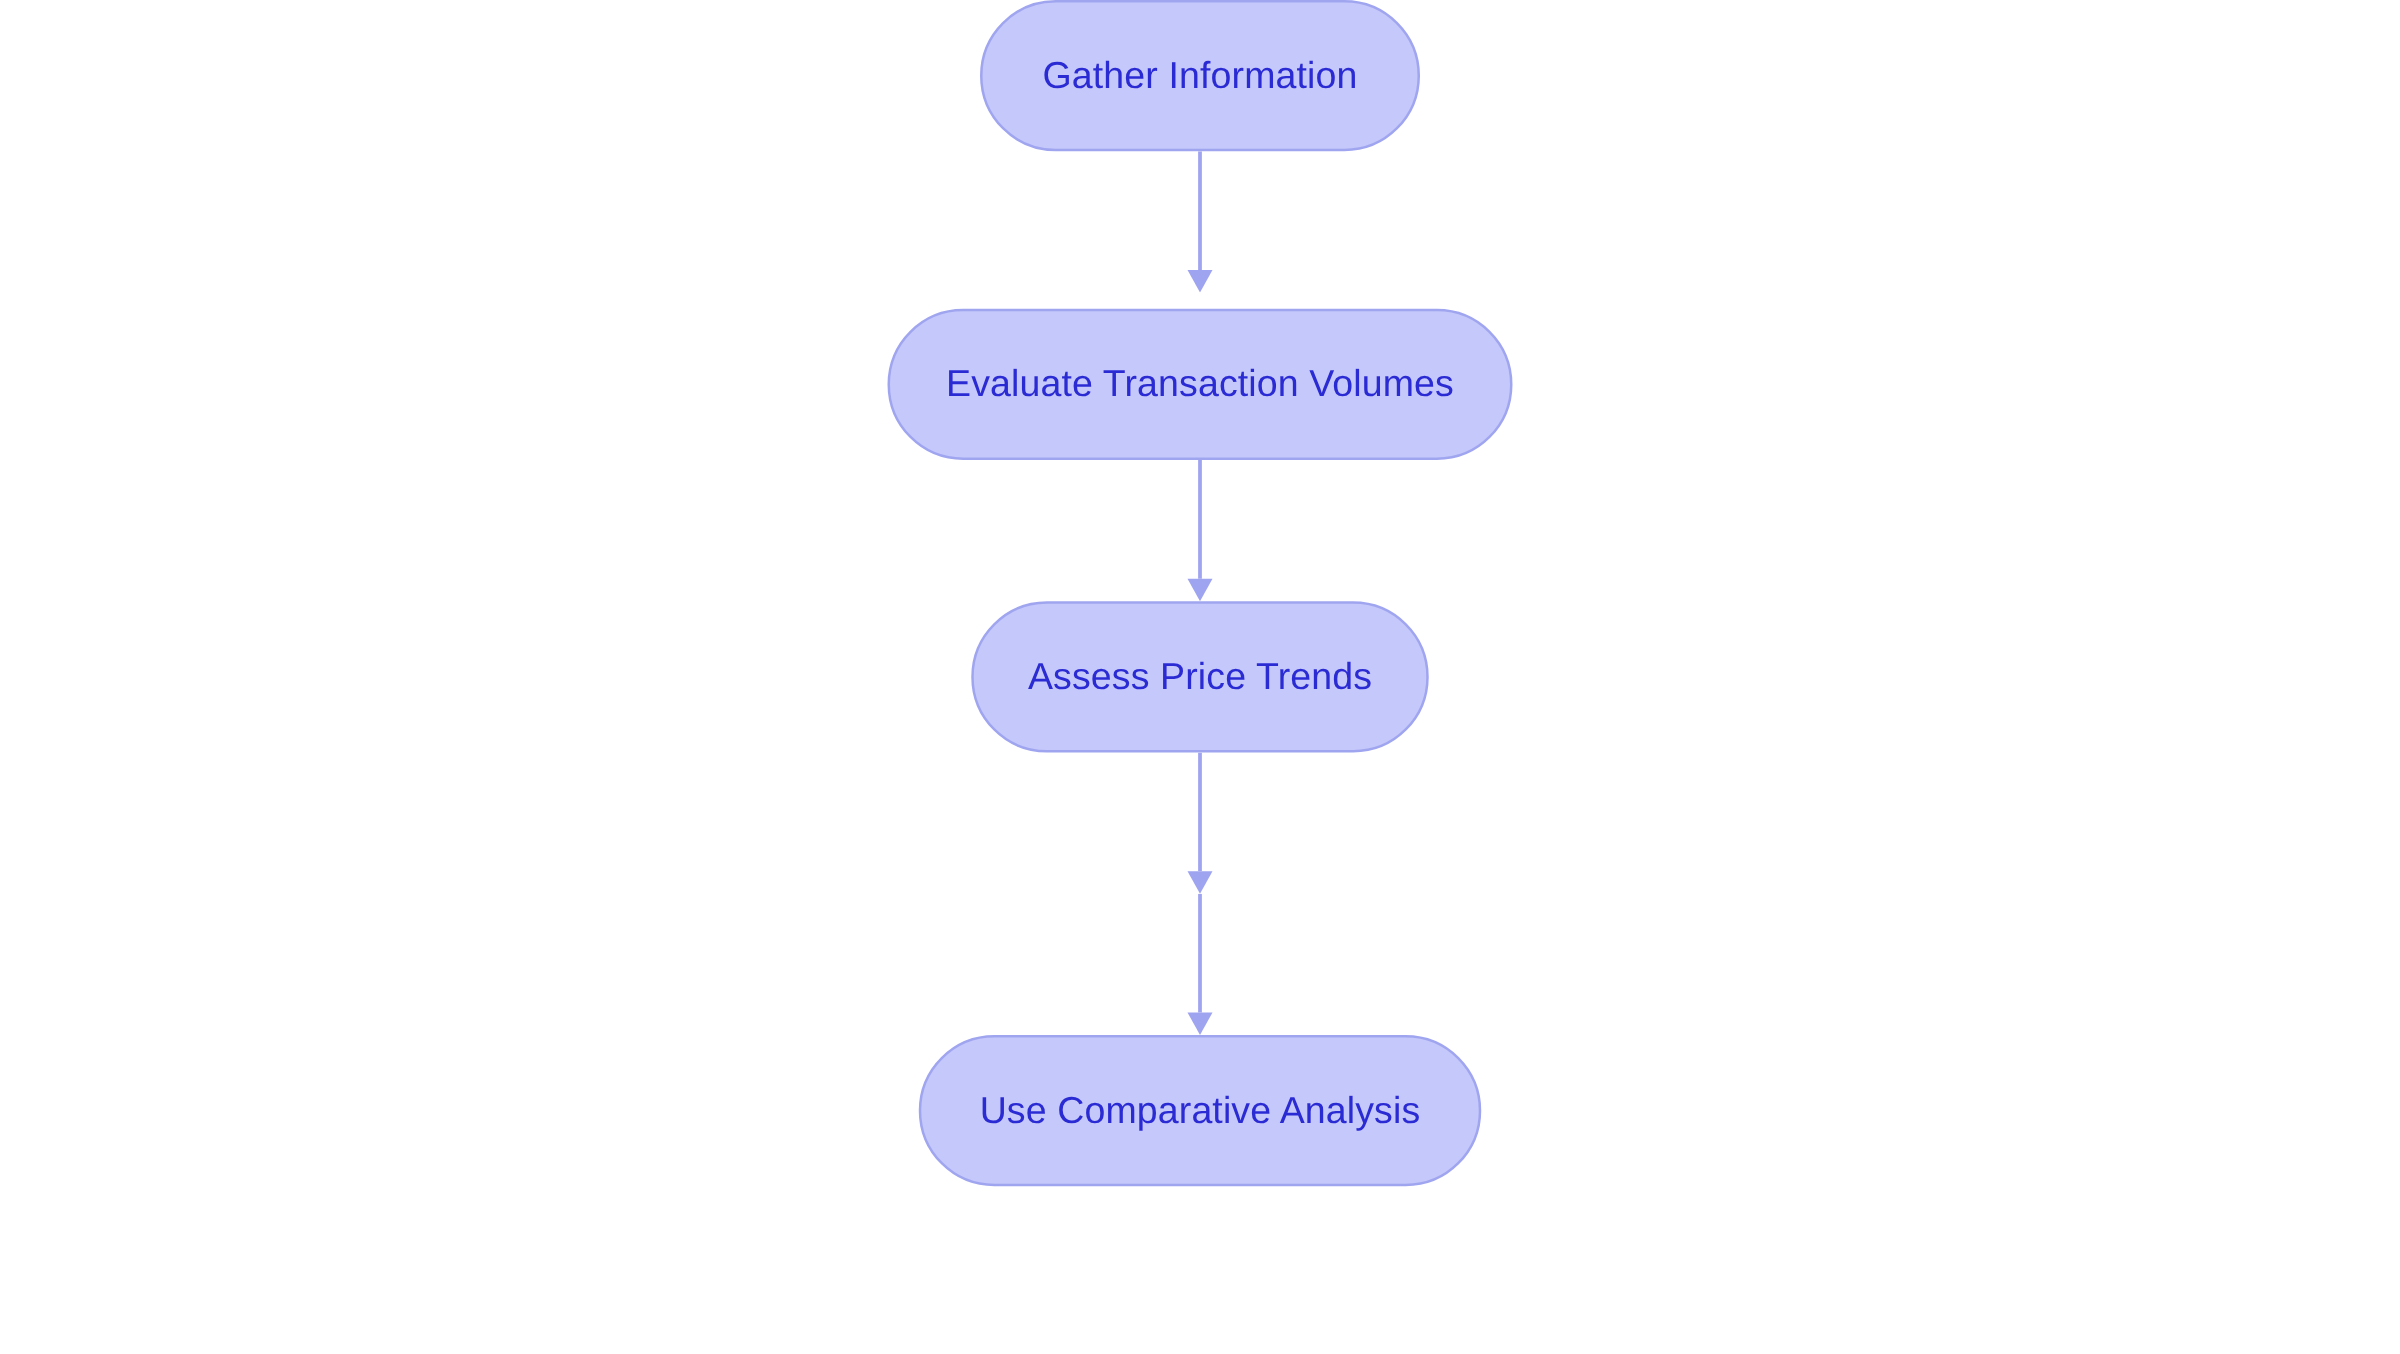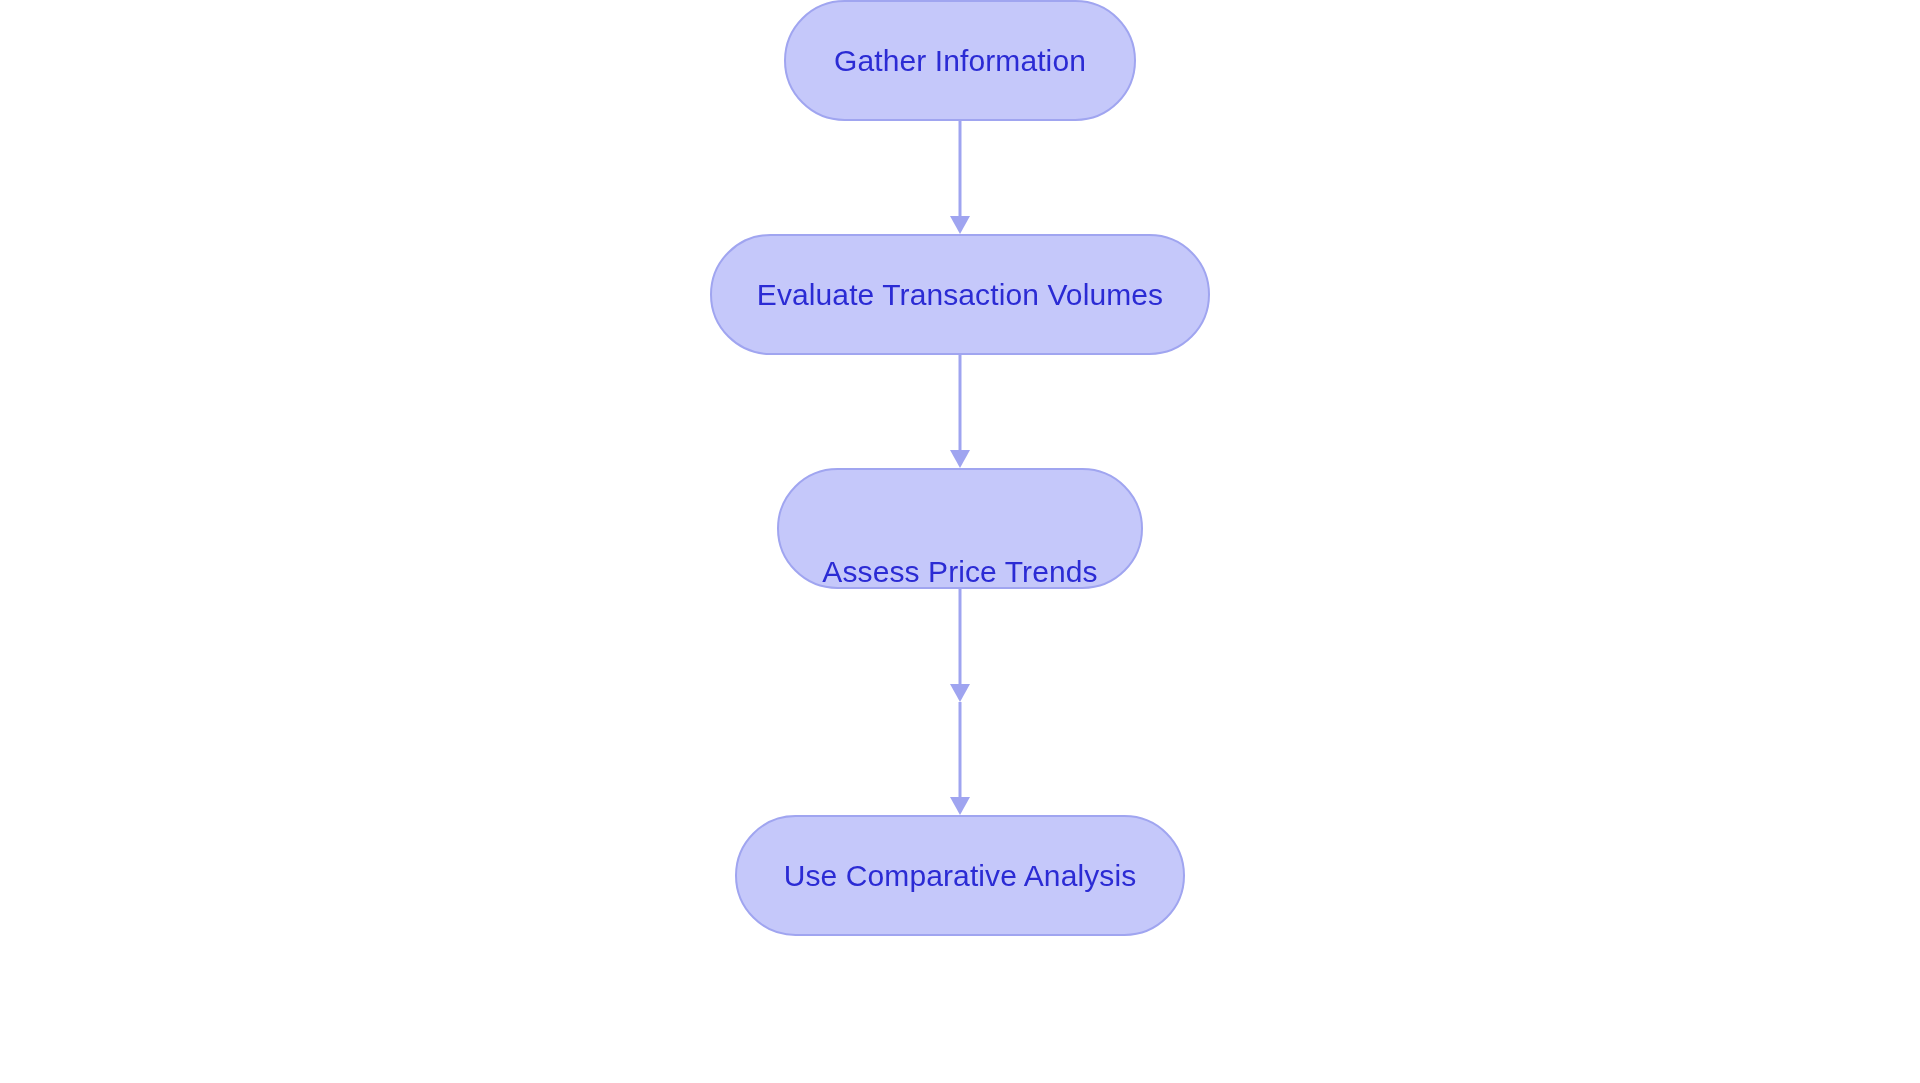--- a/index.html
+++ b/index.html
@@ -50,22 +50,22 @@
     font-family: "Liberation Sans", sans-serif;
     font-size: 30px;
     font-weight: 400;
     line-height: 1;
     letter-spacing: 0.1px;
     white-space: nowrap;
     text-align: center;
   }
 
   .n1 { width: 352px; }
-  .n2 { width: 500px; }
-  .n3 { width: 366px; align-items: flex-end; }
+  .n2 { width: 500px; margin-top: 13px; }
+  .n3 { width: 366px; }
   .n4 { width: 406px; }
   .n5 { width: 450px; }
 
   
   .flow-connector {
     width: 24px;
     height: 113px;
     flex: 0 0 auto;
     display: block;
   }

